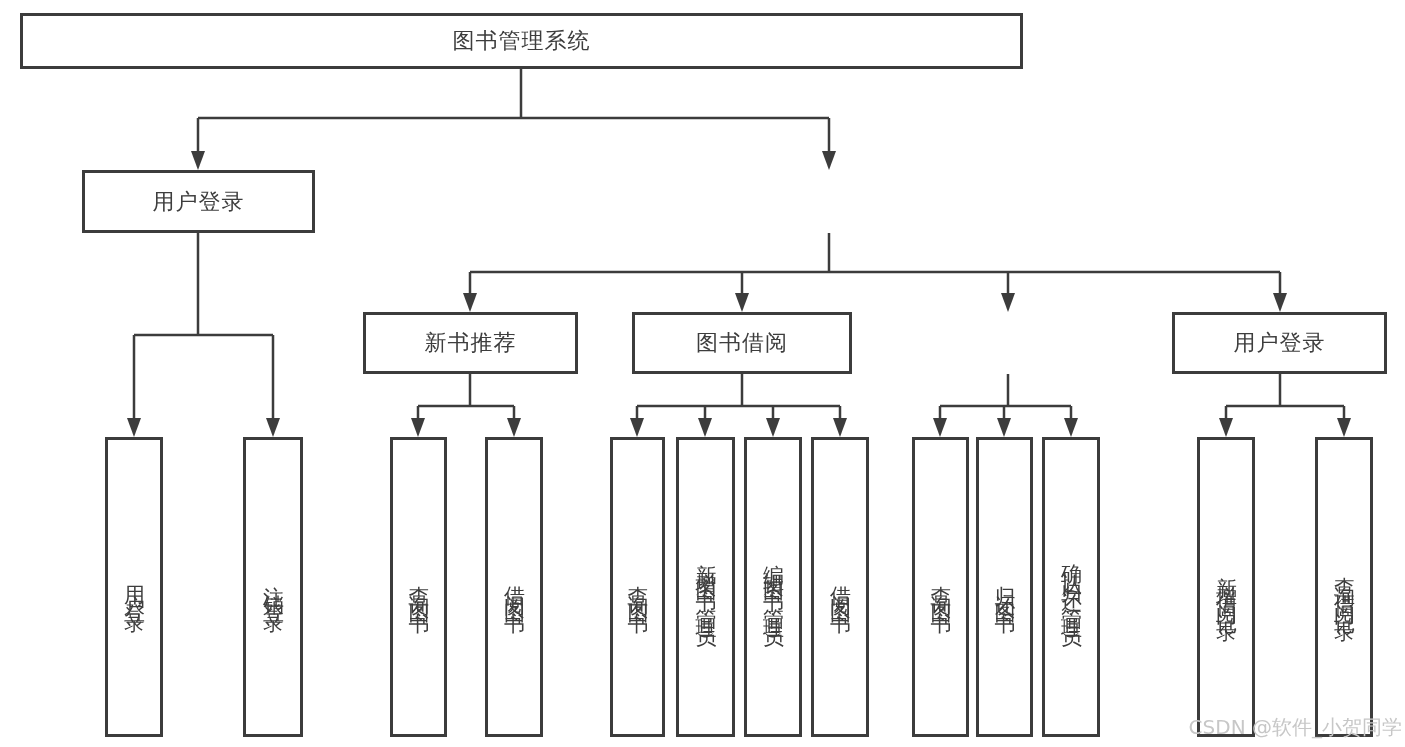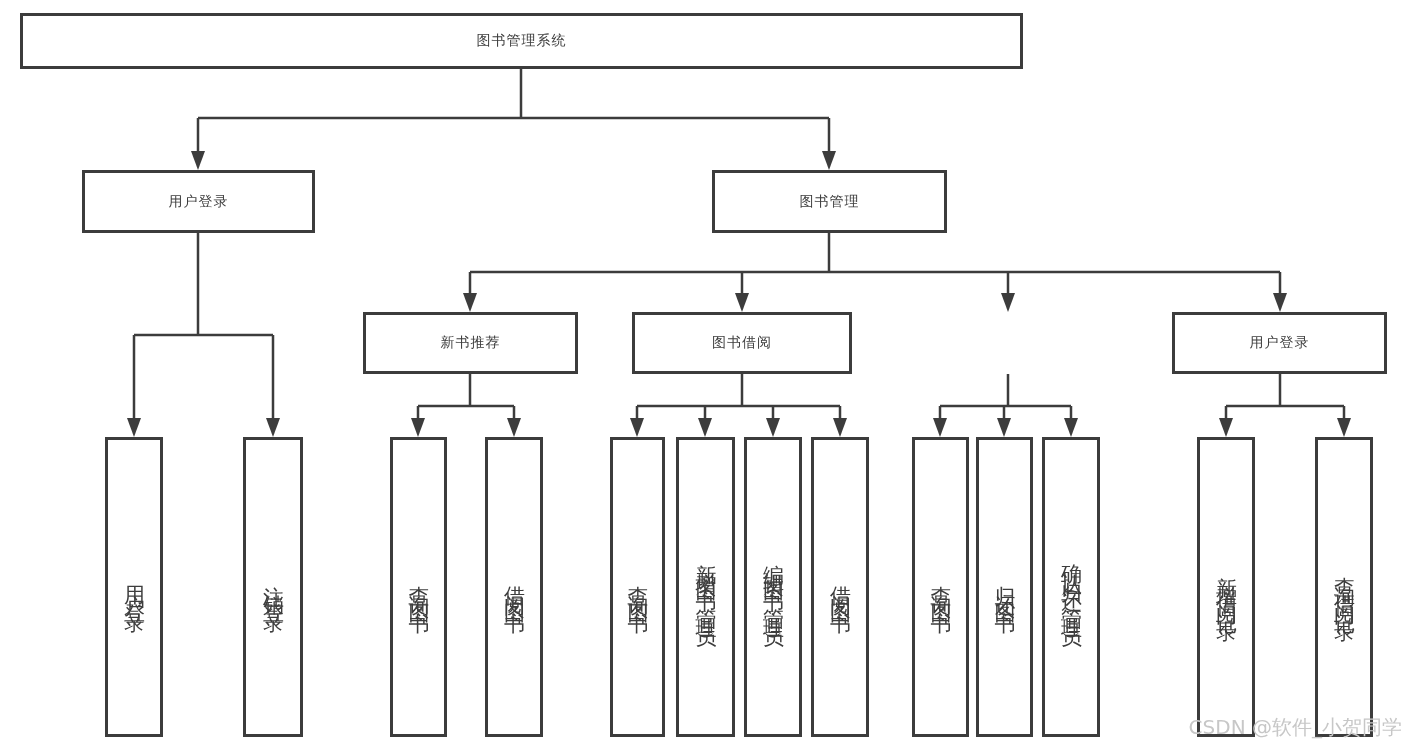--- a/index.html
+++ b/index.html
@@ -22,21 +22,21 @@
     position:absolute;
     box-sizing:border-box;
     border:3px solid var(--line);
     background:#ffffff;
     display:flex;
     align-items:center;
     justify-content:center;
     color:var(--text);
   }
   .box.h{
-    font-size:14px;
+    font-size:22px;
     letter-spacing:1px;
     text-align:center;
   }
   .box.v{
     writing-mode:vertical-rl;
     text-orientation:mixed;
     font-size:21px;
     letter-spacing:9px;
     line-height:1;
   }
@@ -98,23 +98,20 @@
     </g>
   </svg>
 
   <div class="box h" style="left:20px;top:13px;width:1003px;height:56px">
     <span>图书管理系统</span>
   </div>
 
   <div class="box h" style="left:82px;top:170px;width:233px;height:63px">
     <span>用户登录</span>
   </div>
-  <div class="box h" style="left:712px;top:170px;width:235px;height:63px">
-    <span>图书管理</span>
-  </div>
 
   <div class="box h" style="left:363px;top:312px;width:215px;height:62px">
     <span>新书推荐</span>
   </div>
   <div class="box h" style="left:632px;top:312px;width:220px;height:62px">
     <span>图书借阅</span>
   </div>
   <div class="box h" style="left:1172px;top:312px;width:215px;height:62px">
     <span>用户登录</span>
   </div>

